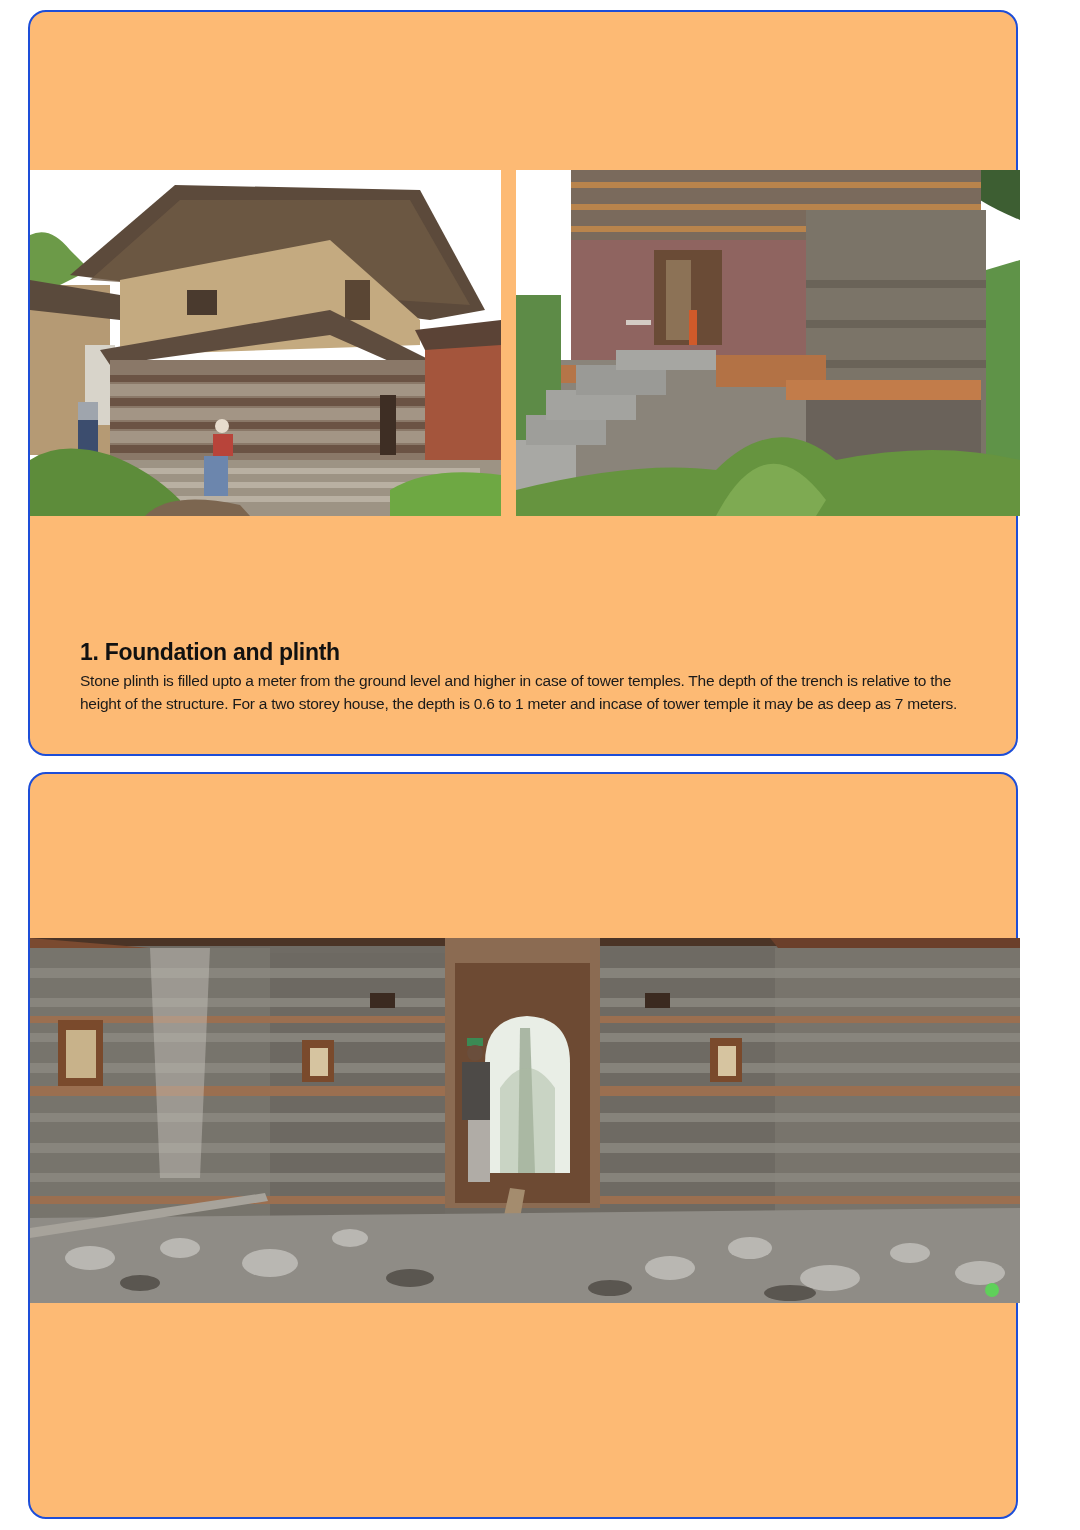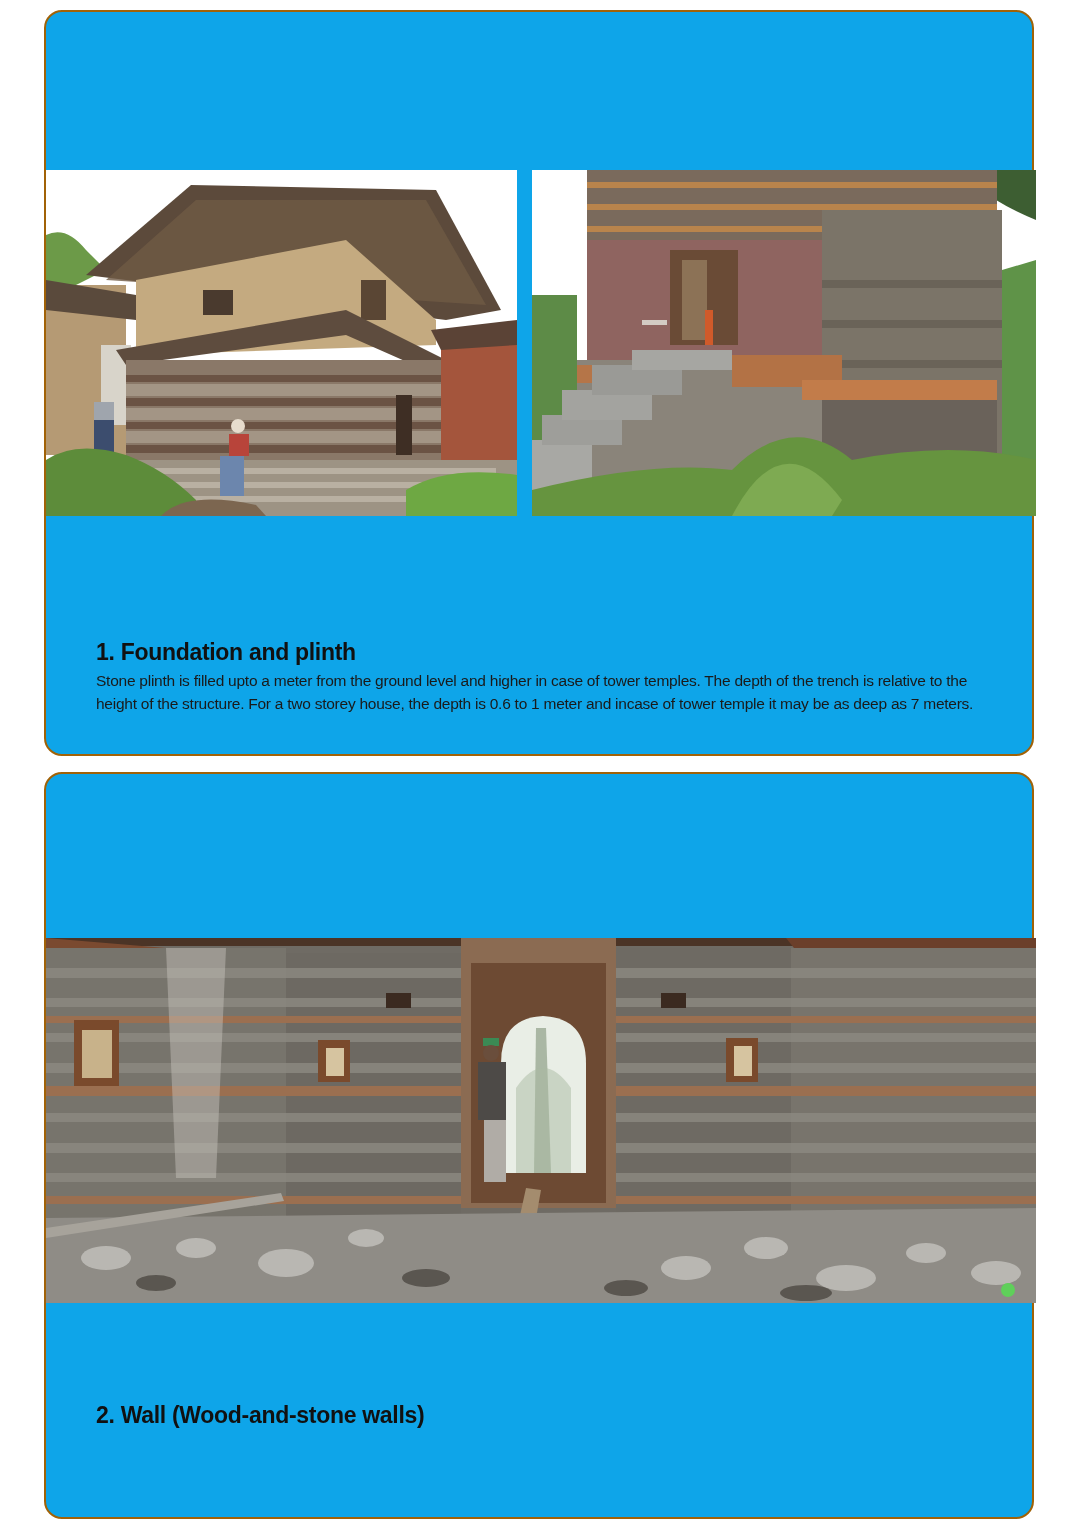--- a/index.html
+++ b/index.html
@@ -5,23 +5,23 @@
   html, body { margin: 0; padding: 0; }
   body {
     width: 1080px; height: 1530px;
     background: #ffffff;
     position: relative;
     overflow: hidden;
     font-family: "Liberation Sans", "DejaVu Sans", sans-serif;
   }
   .card {
     position: absolute;
-    left: 44px; width: 990px;
-    background: #0ea5e9;
-    border: 2px solid #a16207;
+    left: 28px; width: 990px;
+    background: #fdba74;
+    border: 2px solid #1d4ed8;
     border-radius: 18px;
     box-sizing: border-box;
   }
   #card-1 { top: 10px; height: 746px; }
   #card-2 { top: 772px; height: 747px; }
 
   .photo { position: absolute; overflow: hidden; }
   .photo svg { display: block; width: 100%; height: 100%; }
 
   
@@ -250,15 +250,14 @@
         <ellipse cx="760" cy="355" rx="26" ry="8"></ellipse>
       </g>
 
       <path d="M0 290 L235 255 L238 263 L0 300 Z" fill="#a7a39b"></path>
 
       <circle cx="962" cy="352" r="7" fill="#5fd05a"></circle>
     </svg>
   </div>
 
   <div class="caption" id="caption-2">
-    <h2>2. Wall (Wood-and-stone walls)</h2>
   </div>
 </div>
 
 </body></html>

